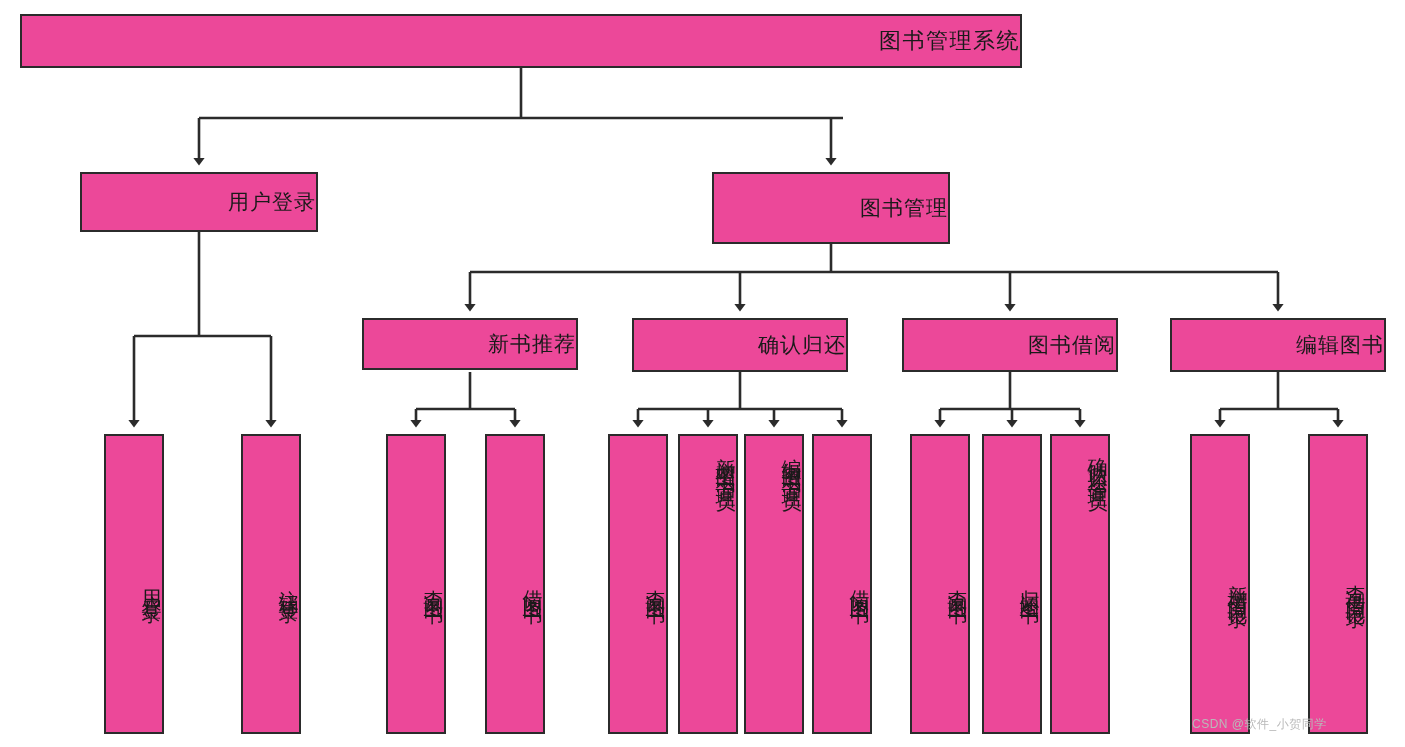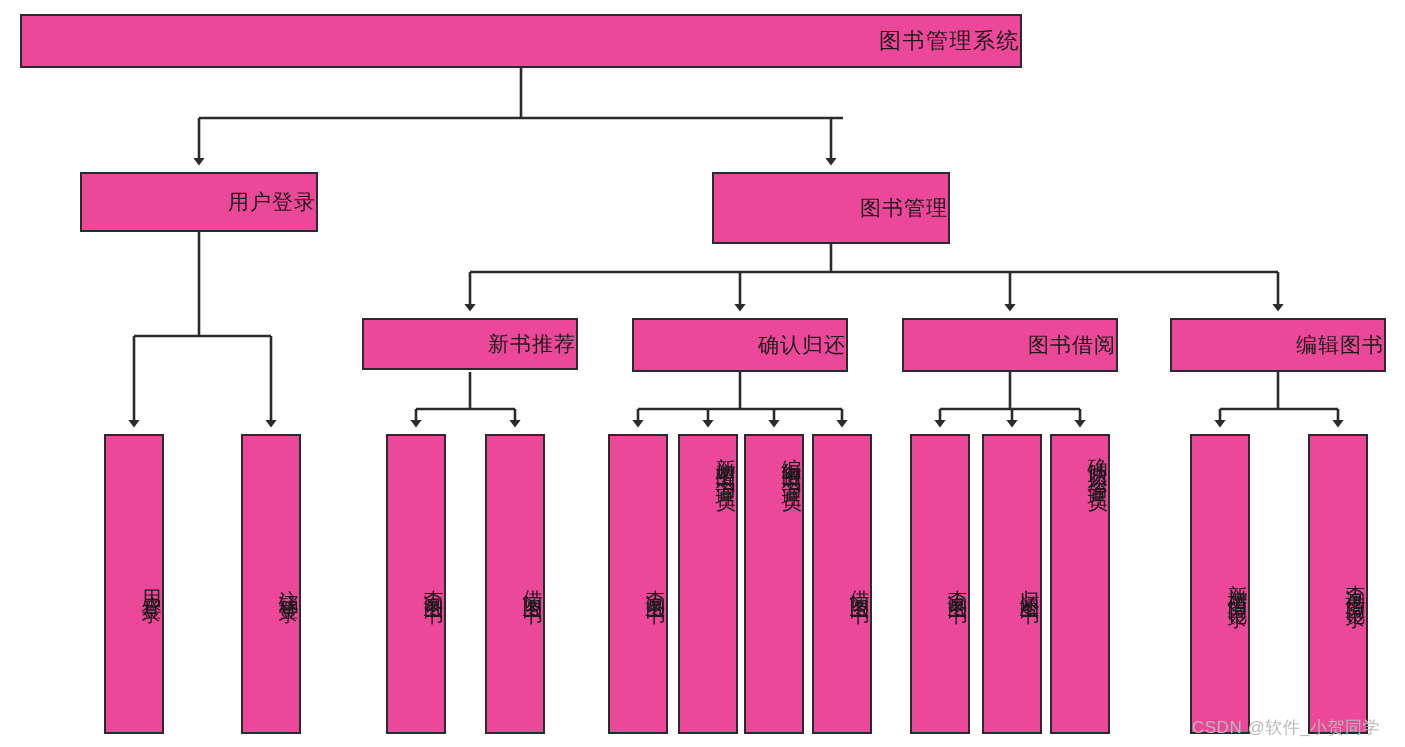--- a/index.html
+++ b/index.html
@@ -61,21 +61,21 @@
     letter-spacing: 5px;
     line-height: 1;
     max-height: 100%;
   }
   
   .node.vert.pad-mid { padding-top: 0; align-items: center; }
 
   .watermark {
     position: absolute;
     color: #b9b9b9;
-    font-size: 17px;
+    font-size: 12px;
     letter-spacing: 0.5px;
     white-space: nowrap;
     user-select: none;
   }
 </style>
 </head>
 <body>
 
 <div id="canvas" style="background: rgb(255, 255, 255);">
 

